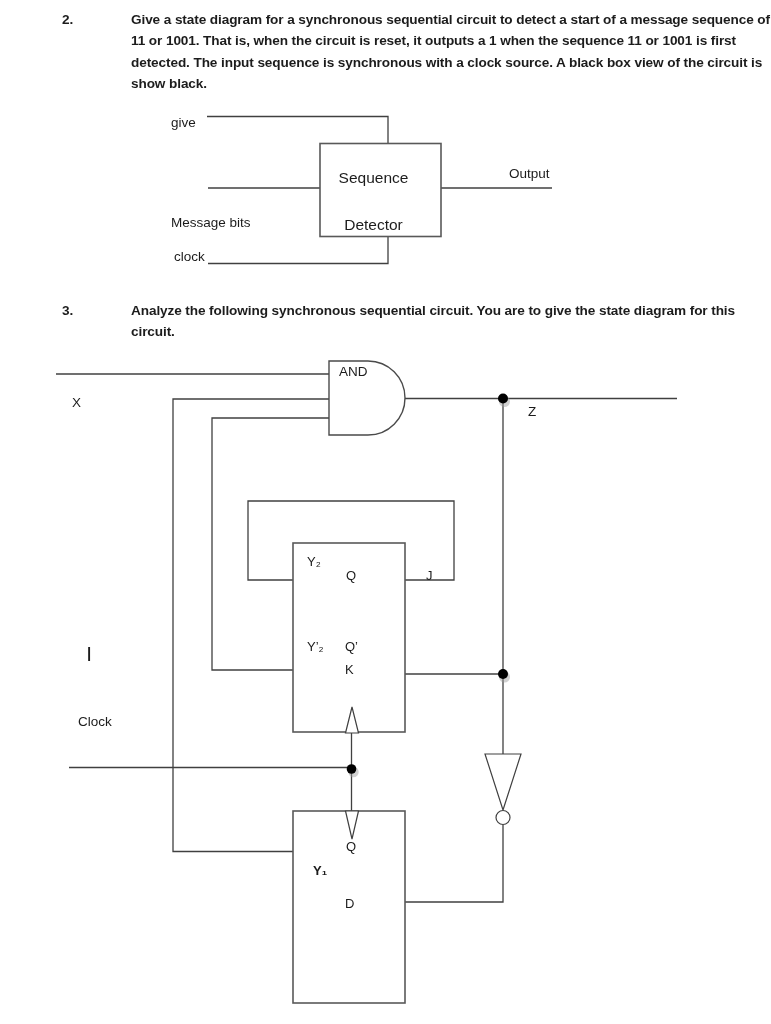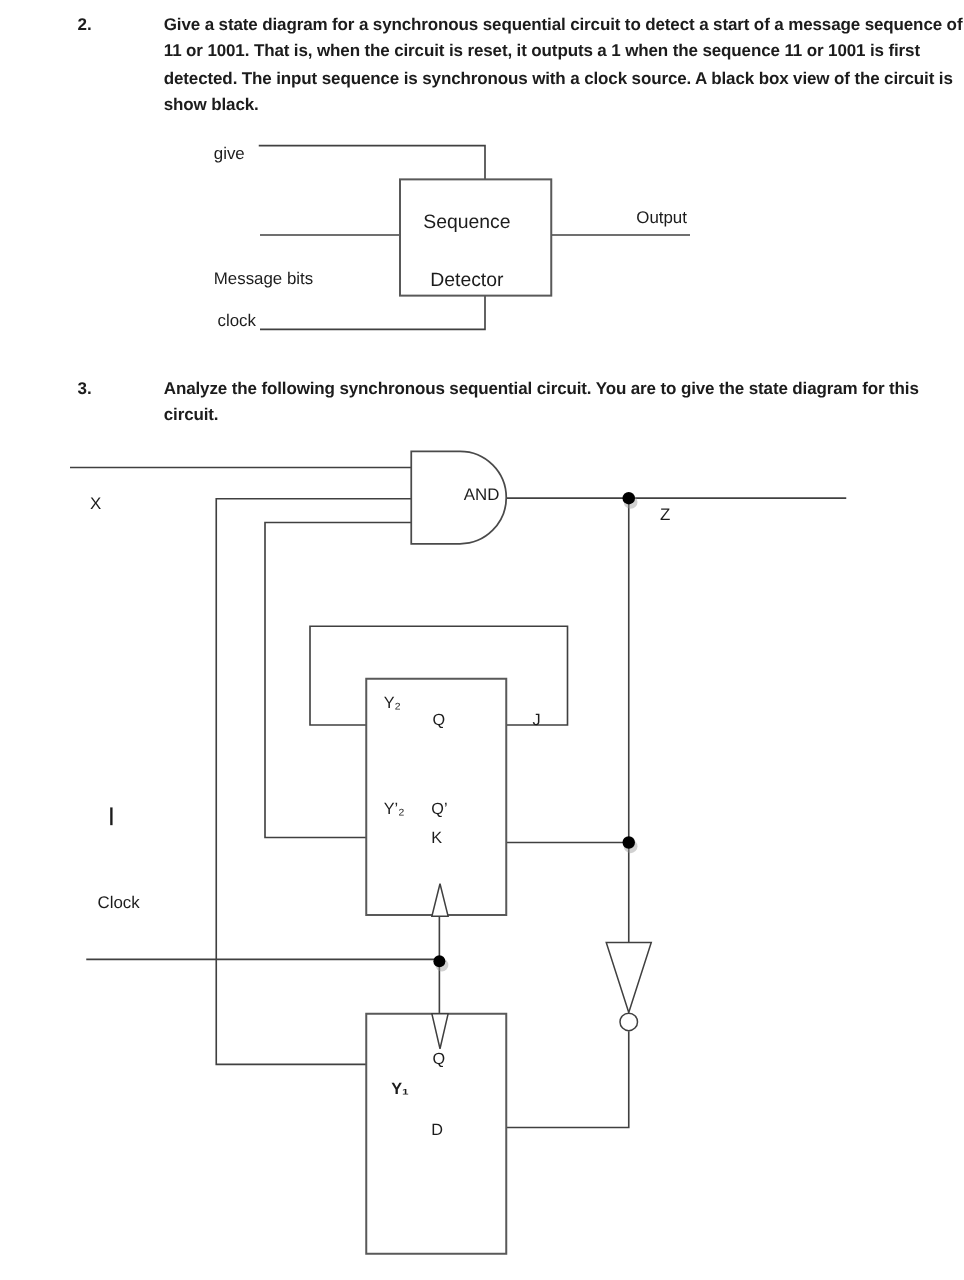--- a/index.html
+++ b/index.html
@@ -90,21 +90,21 @@
   <div class="lbl" style="left:174px;top:249px;">clock</div>
   <div class="boxtitle" style="top:169px;">Sequence</div>
   <div class="boxtitle" style="top:216px;">Detector</div>
 
   <div class="qnum" style="left:62px;top:300px;">3.</div>
   <div class="qline" style="left:88px;top:300px;">Analyze the following synchronous sequential circuit. You are to give the state diagram for this</div>
   <div class="qline" style="left:88px;top:321.4px;">circuit.</div>
 
   <div class="lbl" style="left:72px;top:395px;">X</div>
   <div class="lbl" style="left:528px;top:404px;">Z</div>
-  <div class="lbl" style="left:339px;top:388px;margin-left:32px;">AND</div>
+  <div class="lbl" style="left:339px;top:364px;">AND</div>
   <div class="cursor-bar" style="left:87px;top:644px;">|</div>
   <div class="lbl" style="left:78px;top:714px;">Clock</div>
 
   <div class="lbl-sm" style="left:265px;top:555px;">Y₂</div>
   <div class="lbl-sm" style="left:304px;top:569px;">Q</div>
   <div class="lbl-sm" style="left:384px;top:569px;">J</div>
   <div class="lbl-sm" style="left:265px;top:640px;">Y’₂</div>
   <div class="lbl-sm" style="left:303px;top:640px;">Q’</div>
   <div class="lbl-sm" style="left:303px;top:663px;">K</div>
 

